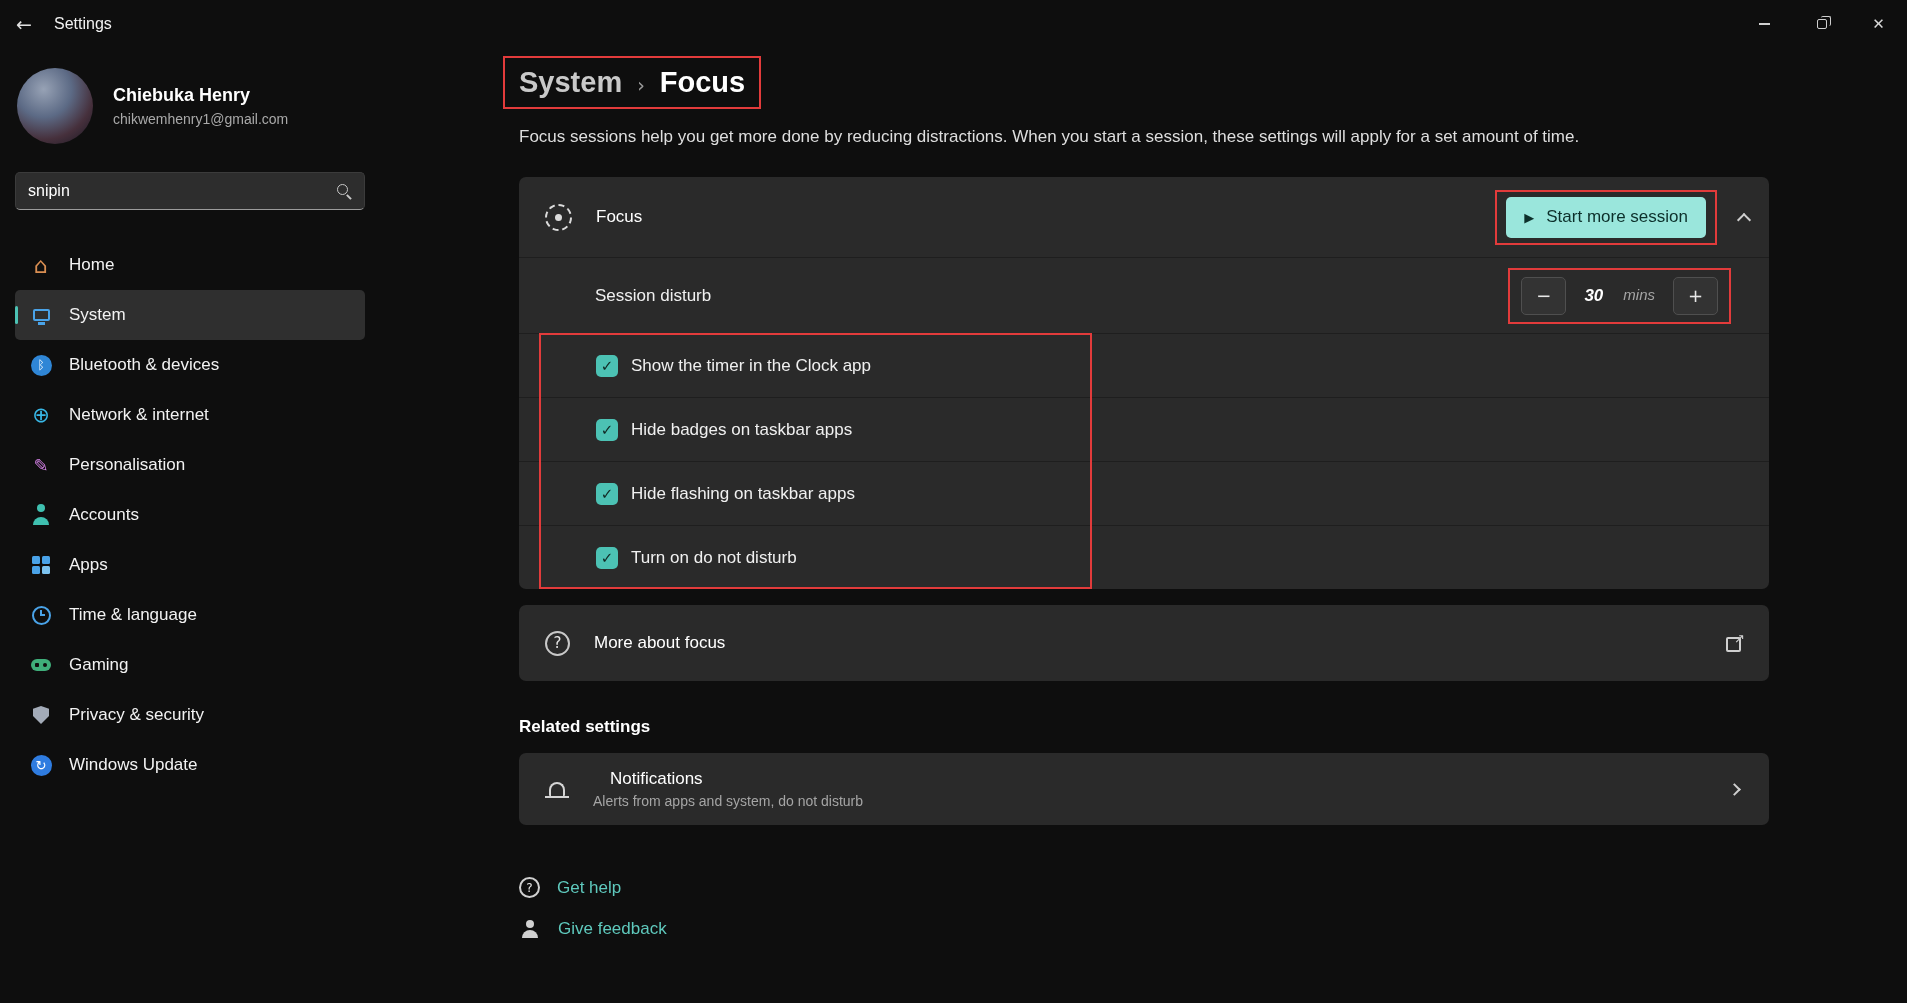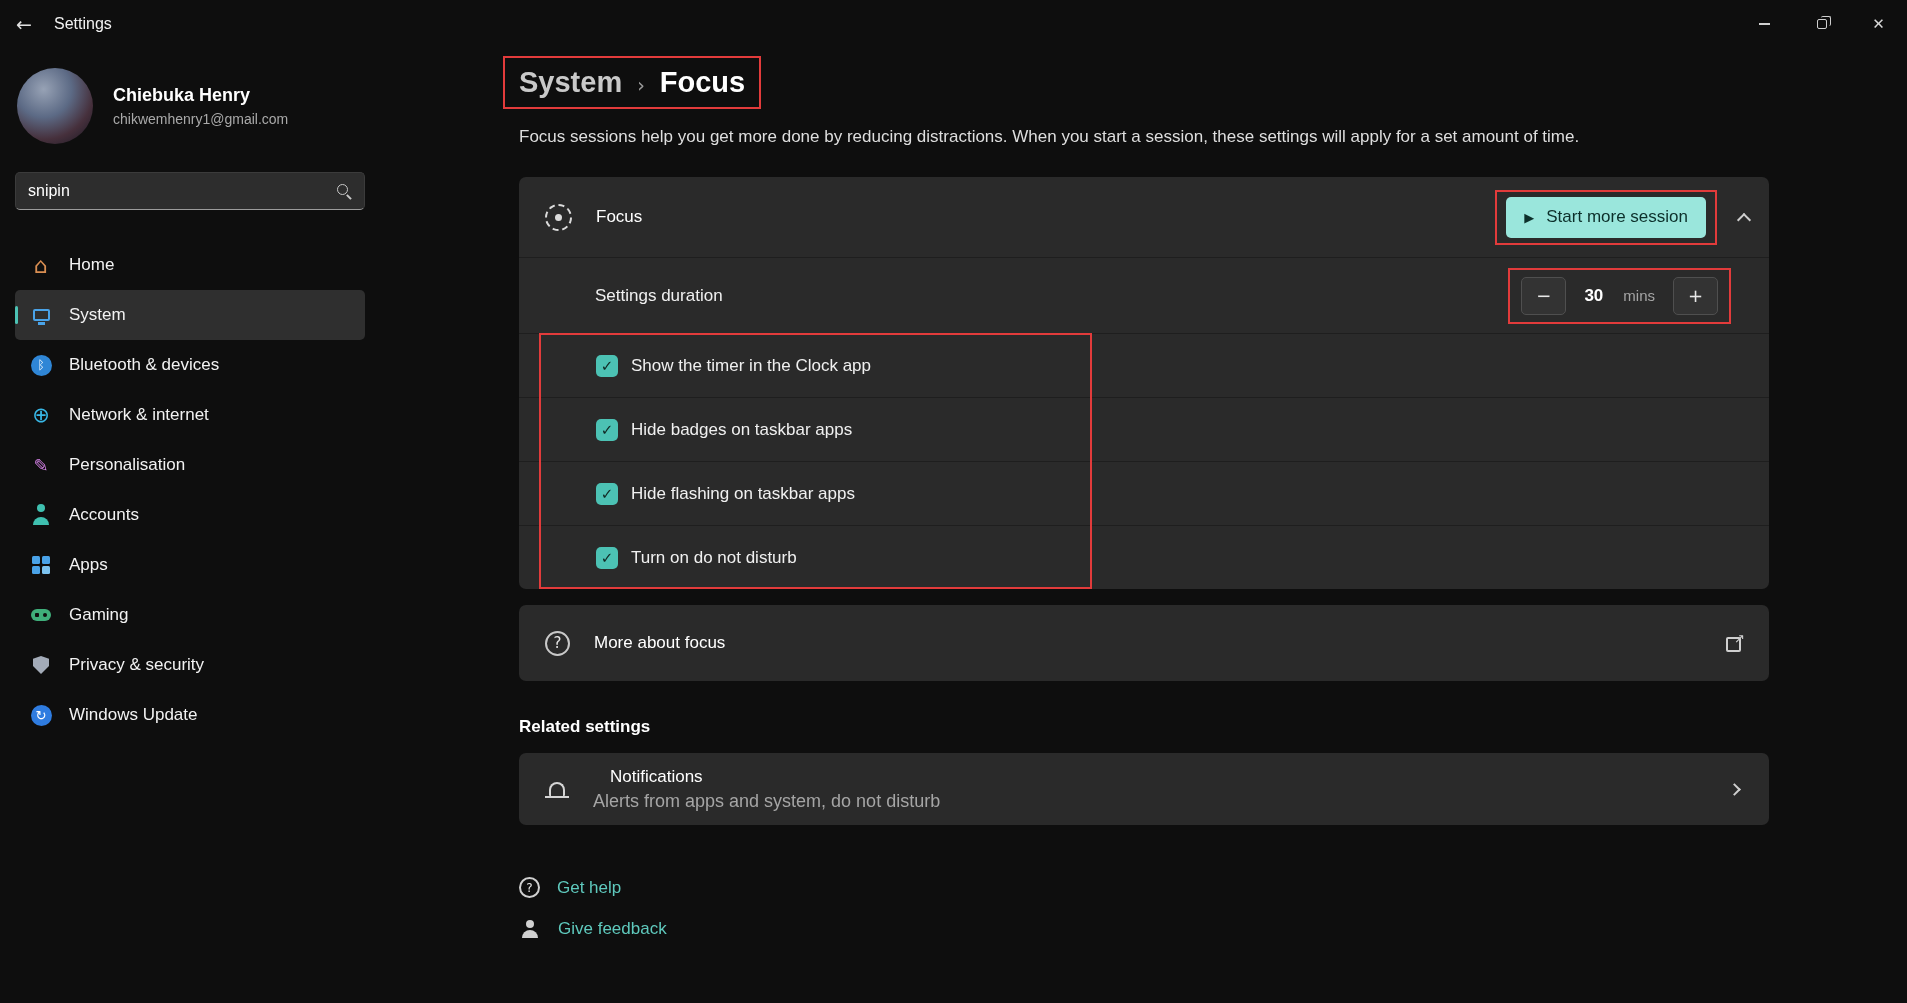--- a/index.html
+++ b/index.html
@@ -98,21 +98,21 @@
   .start-btn { height:41px; background:#9ae6dc; color:#0c2f2a; border:none; border-radius:5px; display:flex; align-items:center; gap:12px; padding:0 18px; font-size:17px; font-family:inherit; cursor:pointer; }
   .play { font-size:13px; }
 
   .chev-up { width:10px; height:10px; border-left:2px solid #cfcfcf; border-top:2px solid #cfcfcf; transform:rotate(45deg); margin-left:16px; margin-top:5px; cursor:pointer; }
   .chev-right { width:9px; height:9px; border-top:2px solid #cfcfcf; border-right:2px solid #cfcfcf; transform:rotate(45deg); margin-left:auto; }
 
   .row-duration { height:76px; padding:0 38px 0 76px; }
   .dur-label { font-size:17px; color:#f0f0f0; }
   .step-ann { margin-left:auto; padding:7px 11px; display:flex; align-items:center; gap:18px; }
   .step-btn { width:45px; height:38px; background:#333333; border:1px solid #4f4f4f; border-radius:5px; color:#e8e8e8; font-size:18px; display:flex; align-items:center; justify-content:center; cursor:pointer; font-family:"DejaVu Sans",sans-serif; }
-  .dur-value { display:flex; align-items:center; }
+  .dur-value { display:flex; align-items:flex-start;font-style:italic; }
   .dur-val { font-size:17px; font-weight:700; }
   .dur-unit { font-size:15px; color:#a5a5a5; margin-left:20px; }
 
   .row-option { height:64px; padding:0 24px 0 77px; gap:13px; }
   .checkbox { width:22px; height:22px; background:#4cc2b4; border-radius:5px; display:flex; align-items:center; justify-content:center; color:#112823; font-size:15px; font-weight:700; flex:none; cursor:pointer; }
   .opt-label { font-size:17px; color:#f0f0f0; }
 
   .cb-ann { position:absolute; left:20px; top:156px; width:553px; height:256px; pointer-events:none; }
 
   .more-card { margin-top:16px; height:76px; display:flex; align-items:center; padding:0 26px 0 26px; }
@@ -121,21 +121,21 @@
   .ext-ico::before { content:''; position:absolute; left:0; bottom:0; width:11px; height:11px; border:2px solid #cfcfcf; border-radius:2px; }
   .ext-arrow { position:absolute; top:-4px; right:-2px; font-size:13px; color:#cfcfcf; }
 
   .related-h { margin-top:36px; font-size:17px; font-weight:700; }
 
   .notif-card { margin-top:16px; height:72px; display:flex; align-items:center; padding:0 30px 0 26px; cursor:pointer; }
   .bell { width:16px; height:14px; border:2px solid #d5d5d5; border-bottom:none; border-radius:8px 8px 1px 1px; position:relative; margin:0 4px; flex:none; }
   .bell::after { content:''; position:absolute; left:-6px; bottom:-2px; width:24px; height:2px; background:#d5d5d5; }
   .notif-texts { margin-left:24px; }
   .notif-title { font-size:17px;margin-left:17px; }
-  .notif-sub { font-size:18px; color:#a5a5a5; margin-top:4px; }
+  .notif-sub { font-size:14px; color:#a5a5a5; margin-top:4px; }
 
   
   .footer { margin-top:42px; }
   .flink { display:flex; align-items:center; gap:17px; height:41px; cursor:pointer; width:fit-content; }
   .flink span.lbl { color:#5fc9bd; font-size:17px; }
   .help-ico { width:21px; height:21px; border:2px solid #cfcfcf; border-radius:50%; display:flex; align-items:center; justify-content:center; color:#e6e6e6; font-size:12px; flex:none; }
   .fb-ico { position:relative; width:22px; height:22px; flex:none; }
   .fb-ico::before { content:''; position:absolute; top:2px; left:7px; width:8px; height:8px; border-radius:50%; background:#d0d0d0; }
   .fb-ico::after { content:''; position:absolute; bottom:2px; left:3px; width:16px; height:8px; border-radius:8px 8px 0 0; background:#d0d0d0; }
 </style>
@@ -205,20 +205,26 @@
       <div class="nav-item">
         <span class="ico">
             <span class="ico-apps">
               <i></i>
               <i></i>
               <i></i>
               <i></i>
             </span>
           </span>
         <span>Apps</span>
+      </div>
+      <div class="nav-item">
+        <span class="ico ico-clock">
+            <i></i>
+          </span>
+        <span>Time &amp; language</span>
       </div>
       <div class="nav-item">
         <span class="ico ico-pad">
             <i></i>
           </span>
         <span>Gaming</span>
       </div>
       <div class="nav-item">
         <span class="ico ico-shield">
             <i></i>
@@ -256,21 +262,21 @@
         <span class="ann btn-ann">
           <button class="start-btn">
             <span class="play glyph">▶</span>
             <span>Start more session</span>
           </button>
         </span>
         <span class="chev-up"></span>
       </div>
 
       <div class="row row-duration">
-        <span class="dur-label">Settings duration</span>
+        <span class="dur-label">Session disturb</span>
         <span class="ann step-ann">
           <button class="step-btn">−</button>
           <span class="dur-value">
             <span class="dur-val">30</span>
             <span class="dur-unit">mins</span>
           </span>
           <button class="step-btn">+</button>
         </span>
       </div>
 

